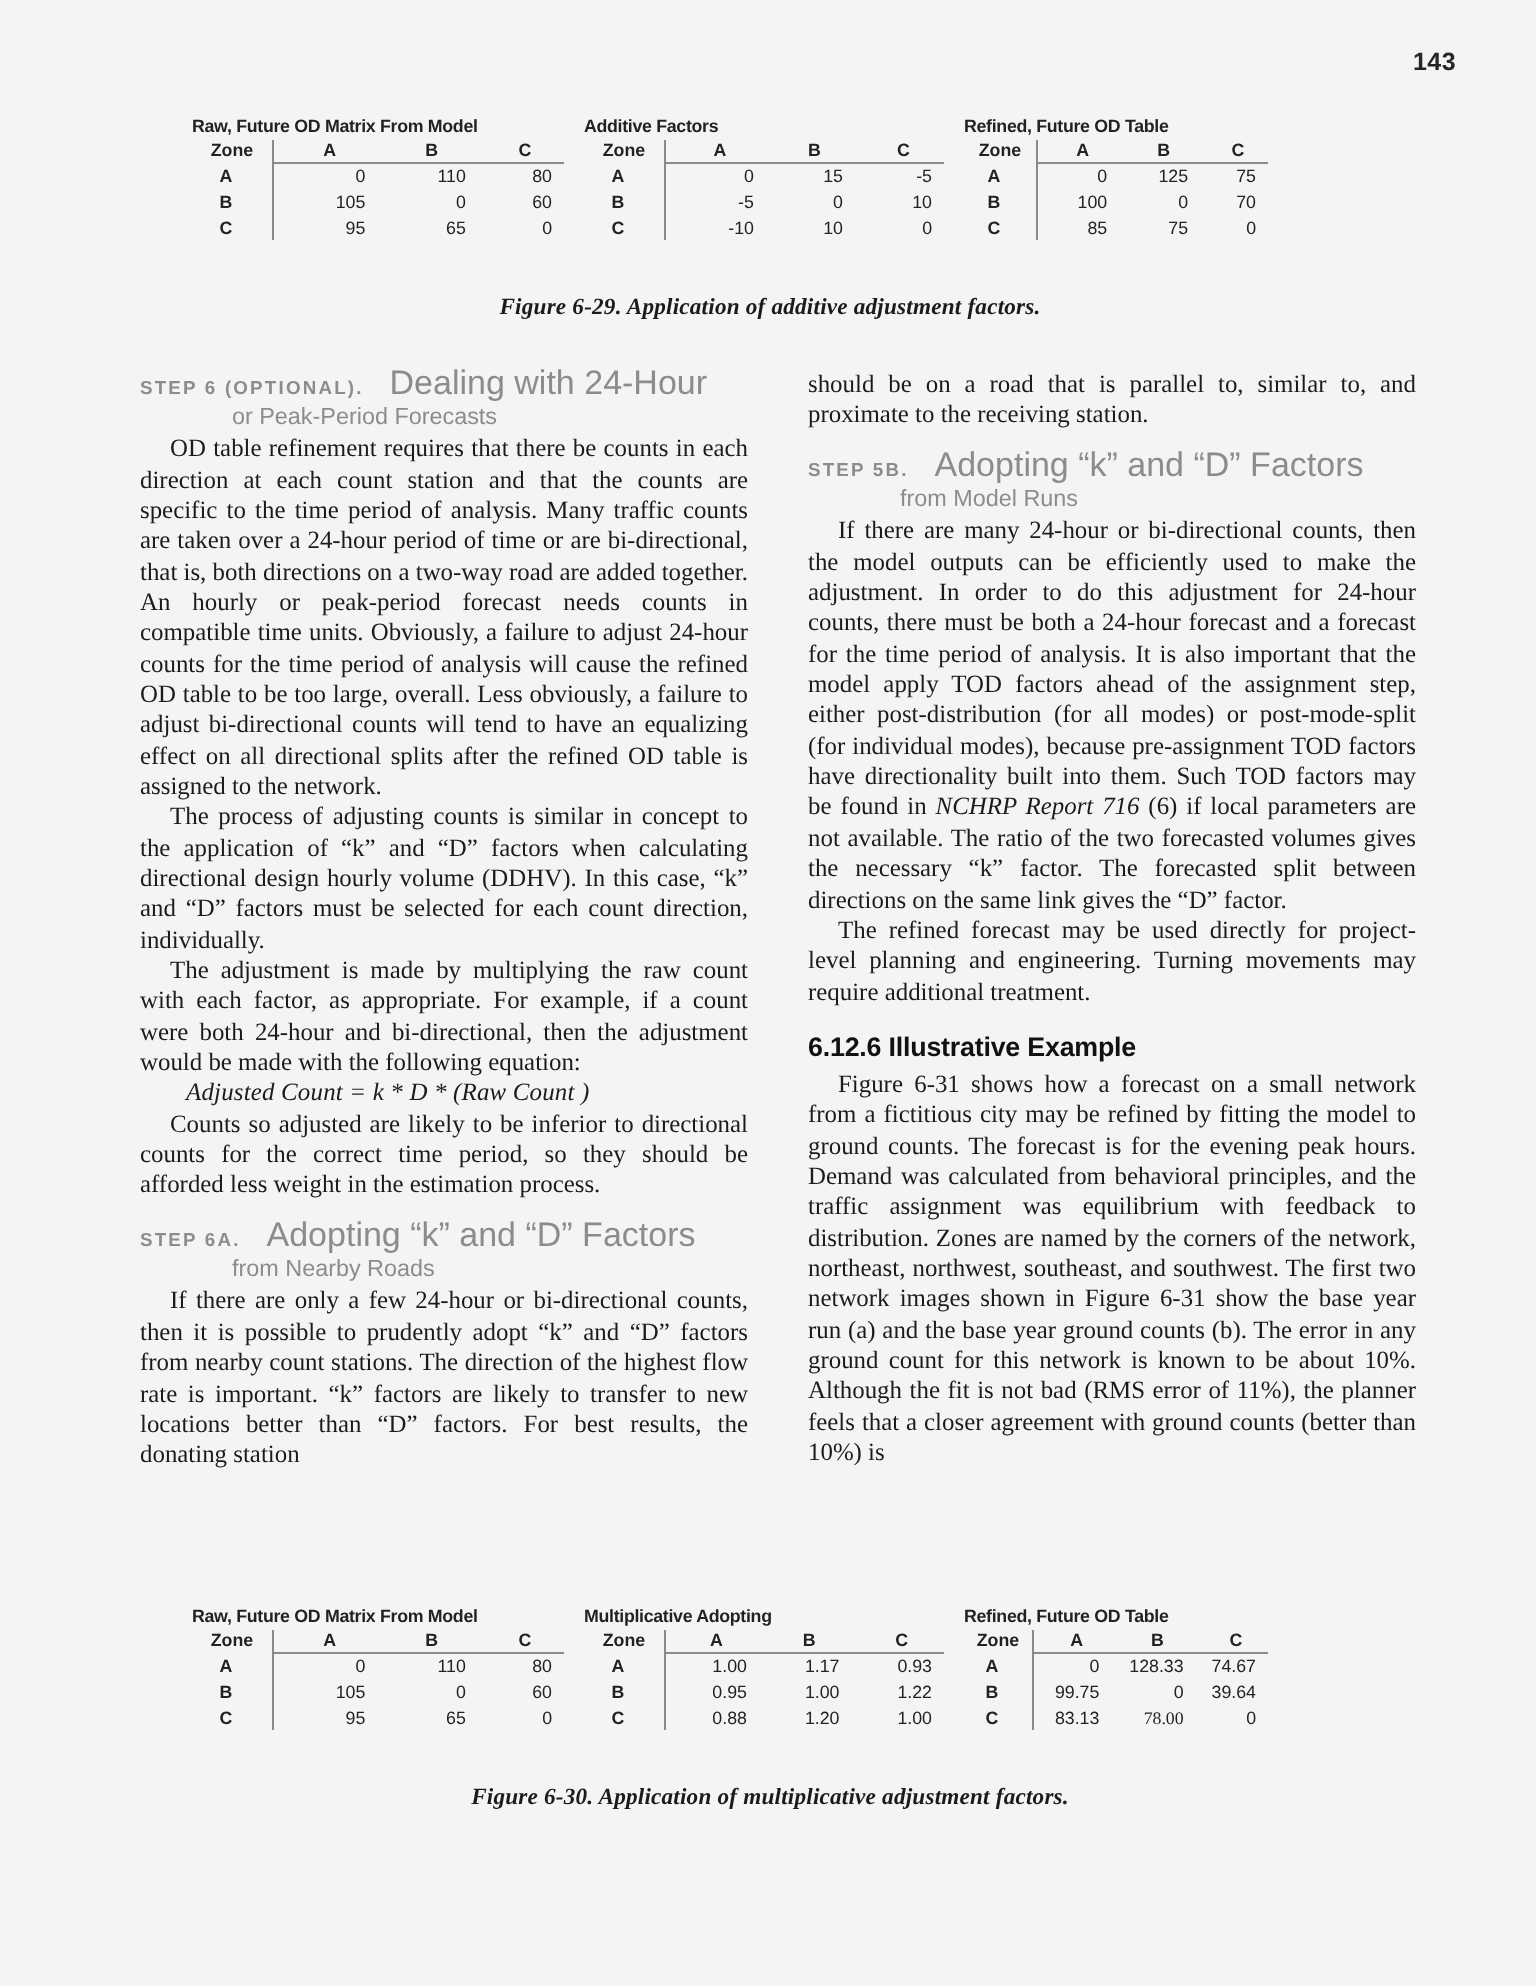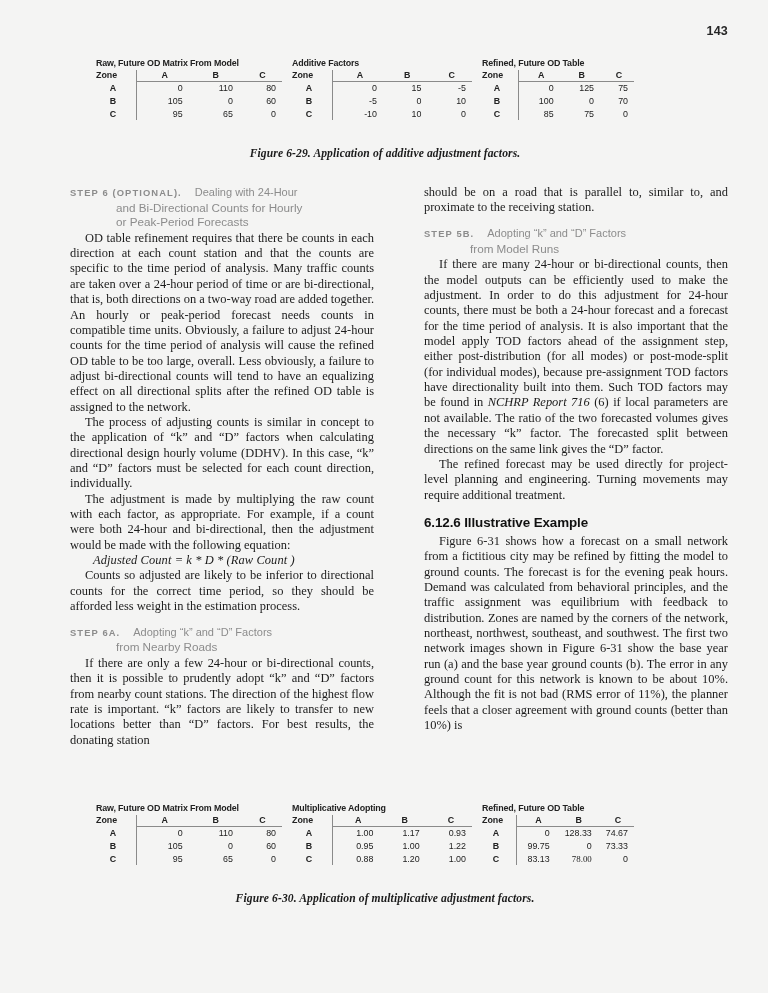--- a/index.html
+++ b/index.html
@@ -65,21 +65,21 @@
   table.odtab td, table.odtab th {
     padding: 0;
     font-weight: normal;
   }
   table.odtab th {
     font-weight: bold;
     text-align: center;
     padding-bottom: 1px;
   }
   table.odtab th.zh {
-    text-align: left;
+    text-align: center;
   }
   
   table.odtab tr.hdr th.dat {
     border-bottom: 1.1px solid #8a8a8a;
   }
   
   table.odtab td.first-dat,
   table.odtab tr.hdr th.dat.first-dat {
     border-left: 1.1px solid #8a8a8a;
   }
@@ -105,21 +105,21 @@
     letter-spacing: 0.1px;
   }
 
   
   .col {
     position: absolute;
     width: 304px;
     top: 185px;
   }
   .col-left  { left: 70px; }
-  .col-right { left: 424px; }
+  .col-right { left: 404px; }
 
   p.body {
     margin: 0;
     font-size: 12.45px;
     line-height: 15.35px;
     text-align: justify;
     text-indent: 15px;
     hyphens: none;
     color: #1b1b1b;
   }
@@ -131,21 +131,21 @@
     font-family: "Liberation Sans", sans-serif;
     font-size: 10.6px;
     line-height: 14.6px;
   }
   .step .lbl {
     font-weight: bold;
     letter-spacing: 1.1px;
     font-size: 9.4px;
   }
   .step .ttl {
-    font-size: 11px;
+    font-size: 17px;
   }
   .step .ttl-l2 {
     display: block;
     font-size: 11.7px;
     padding-left: 46px;
   }
 
   .step-gap-before { margin-top: 10.5px; }
 
   .equation {
@@ -276,21 +276,20 @@
 
     </div>
     <div class="fig-caption">Figure 6-29.  Application of additive adjustment factors.</div>
   </div>
 
   <div class="col col-left">
 
     <div class="step">
       <span class="lbl">STEP 6 (OPTIONAL).</span>
       <span class="ttl" style="margin-left:10px;">Dealing with 24-Hour</span>
-      <span class="ttl-l2">and Bi-Directional Counts for Hourly</span>
       <span class="ttl-l2">or Peak-Period Forecasts</span>
     </div>
 
     <p class="body">OD table refinement requires that there be counts in each direction at each count station and that the counts are specific to the time period of analysis. Many traffic counts are taken over a 24-hour period of time or are bi-directional, that is, both directions on a two-way road are added together. An hourly or peak-period forecast needs counts in compatible time units. Obviously, a failure to adjust 24-hour counts for the time period of analysis will cause the refined OD table to be too large, overall. Less obviously, a failure to adjust bi-directional counts will tend to have an equalizing effect on all directional splits after the refined OD table is assigned to the network.</p>
     <p class="body">The process of adjusting counts is similar in concept to the application of “k” and “D” factors when calculating directional design hourly volume (DDHV). In this case, “k” and “D” factors must be selected for each count direction, individually.</p>
     <p class="body">The adjustment is made by multiplying the raw count with each factor, as appropriate. For example, if a count were both 24-hour and bi-directional, then the adjustment would be made with the following equation:</p>
 
     <p class="body equation">Adjusted Count = k * D * (Raw Count )</p>
 
     <p class="body">Counts so adjusted are likely to be inferior to directional counts for the correct time period, so they should be afforded less weight in the estimation process.</p>
@@ -403,21 +402,21 @@
           <tr>
             <td class="zone">A</td>
             <td class="val first-dat" style="padding-left:4px;">0</td>
             <td class="val" style="padding-left:2px;text-align:right;">128.33</td>
             <td class="val" style="padding-left:2px;">74.67</td>
           </tr>
           <tr>
             <td class="zone">B</td>
             <td class="val first-dat" style="padding-left:4px;">99.75</td>
             <td class="val" style="padding-left:2px;">0</td>
-            <td class="val" style="padding-left:2px;">73.33</td>
+            <td class="val" style="padding-left:2px;">39.64</td>
           </tr>
           <tr>
             <td class="zone">C</td>
             <td class="val first-dat" style="padding-left:4px;">83.13</td>
             <td class="val" style="padding-left:2px;font-family:Liberation Serif, serif;">78.00</td>
             <td class="val" style="padding-left:2px;">0</td>
           </tr>
         </tbody>
           </table>
       </div>

